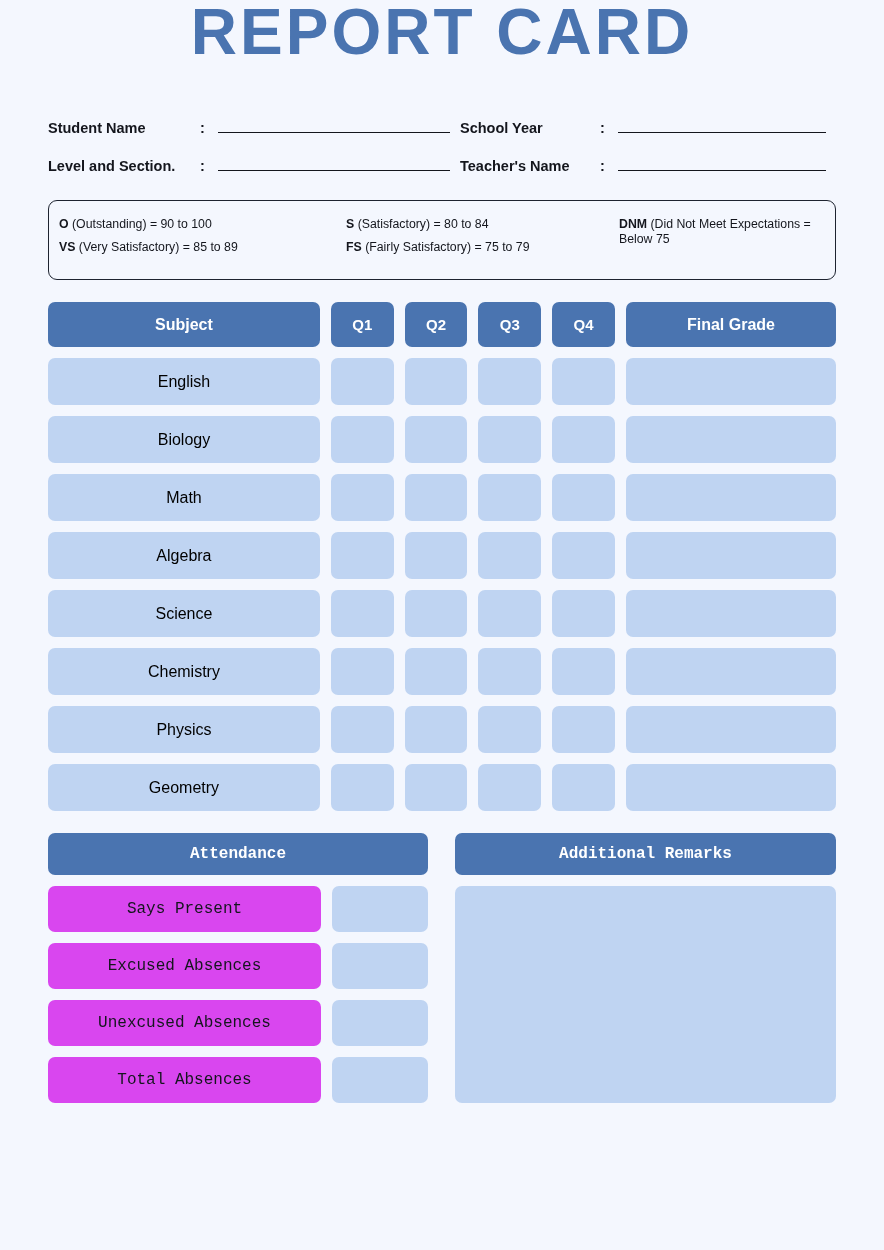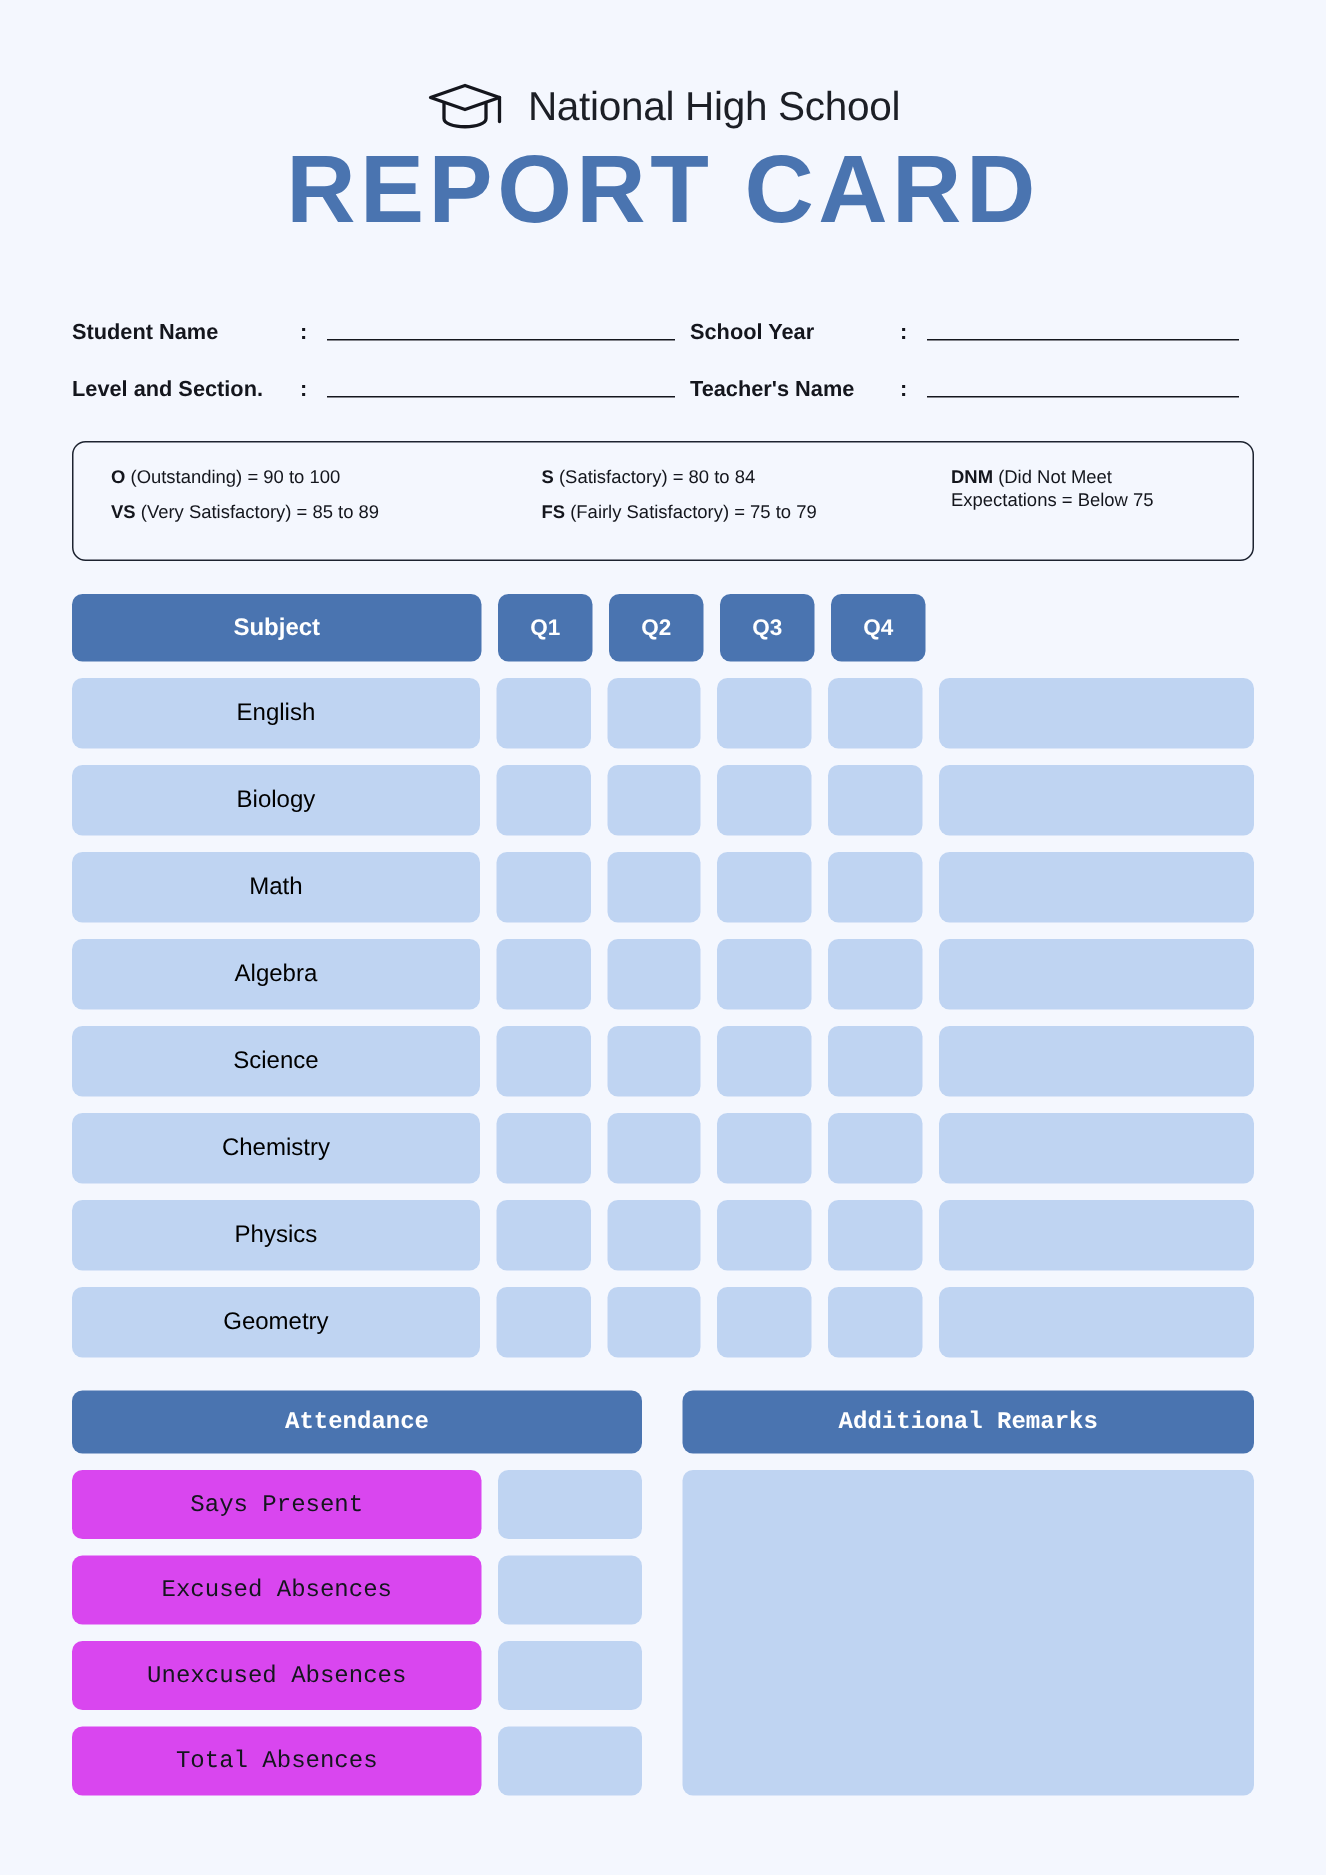--- a/index.html
+++ b/index.html
@@ -87,21 +87,21 @@
     margin-right: 10px;
   }
 
   
   .legend {
     margin-top: 26px;
     border: 1.5px solid #1d2330;
     border-radius: 9px;
     height: 80px;
     box-sizing: border-box;
-    padding: 16px 25px;
+    padding: 16px 10px;
     display: grid;
     grid-template-columns: 287px 273px 1fr;
   }
   .legend-col {
     display: flex;
     flex-direction: column;
     gap: 8px;
   }
   .legend-item {
     font-size: 12.3px;
@@ -196,30 +196,20 @@
     background: #bfd4f2;
     border-radius: 7px;
     height: 217px;
   }
 </style>
 </head>
 <body>
 
 <div class="page">
 
-  <div class="school-line">
-    <span class="cap-icon">
-      <svg viewBox="0 0 54 34" width="54" height="34" fill="none" stroke="#14161d" stroke-width="2.2" stroke-linecap="round" stroke-linejoin="round">
-        <path d="M3 11 L26 3 L49 11 L26 19 Z"></path>
-        <path d="M12 15 L12 25 C12 28.4 18.3 30.5 26 30.5 C33.7 30.5 40 28.4 40 25 L40 15"></path>
-        <path d="M49 11 L49 27"></path>
-      </svg>
-    </span>
-    <span class="school-name">National High School</span>
-  </div>
 
   <div class="report-title">REPORT CARD</div>
 
   <div class="info-grid">
 
     <div class="field">
       <span class="field-label w-left">Student Name</span>
       <span class="field-colon">:</span>
       <span class="field-rule"></span>
     </div>
@@ -274,20 +264,21 @@
   </div>
 
   <div class="grades">
 
     <div class="row">
       <div class="cell head-cell c-subject">Subject</div>
       <div class="cell head-cell c-q">Q1</div>
       <div class="cell head-cell c-q">Q2</div>
       <div class="cell head-cell c-q">Q3</div>
       <div class="cell head-cell c-q">Q4</div>
+      <div class="cell head-cell c-final">Final Grade</div>
     </div>
 
     <div class="row">
       <div class="cell body-cell c-subject">English</div>
       <div class="cell body-cell c-q"></div>
       <div class="cell body-cell c-q"></div>
       <div class="cell body-cell c-q"></div>
       <div class="cell body-cell c-q"></div>
       <div class="cell body-cell c-final"></div>
     </div>

